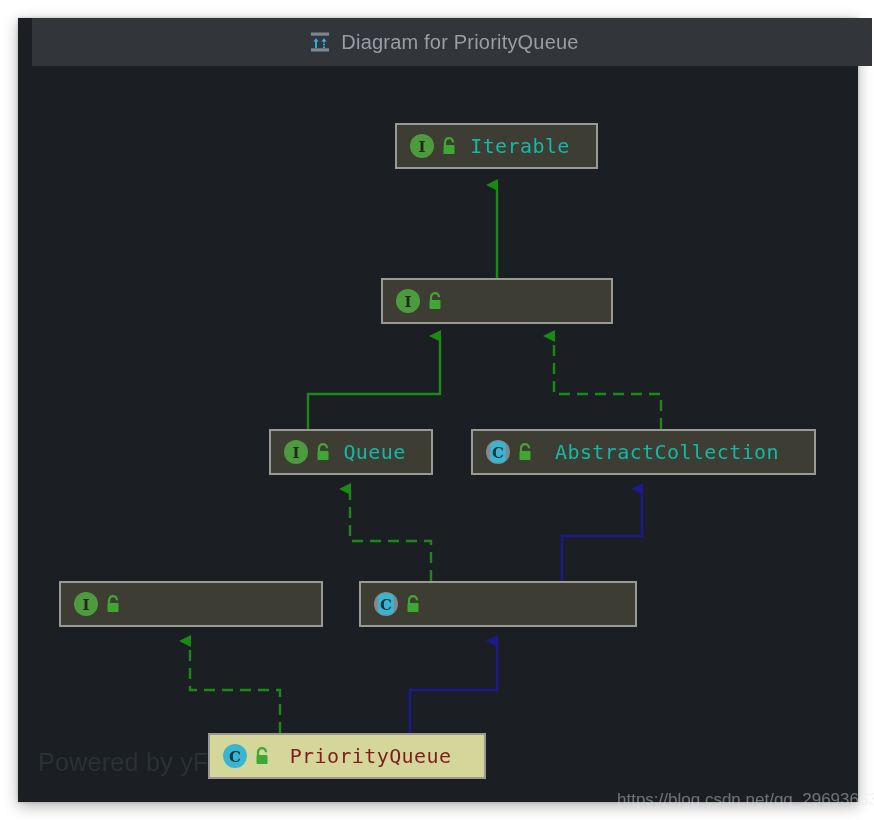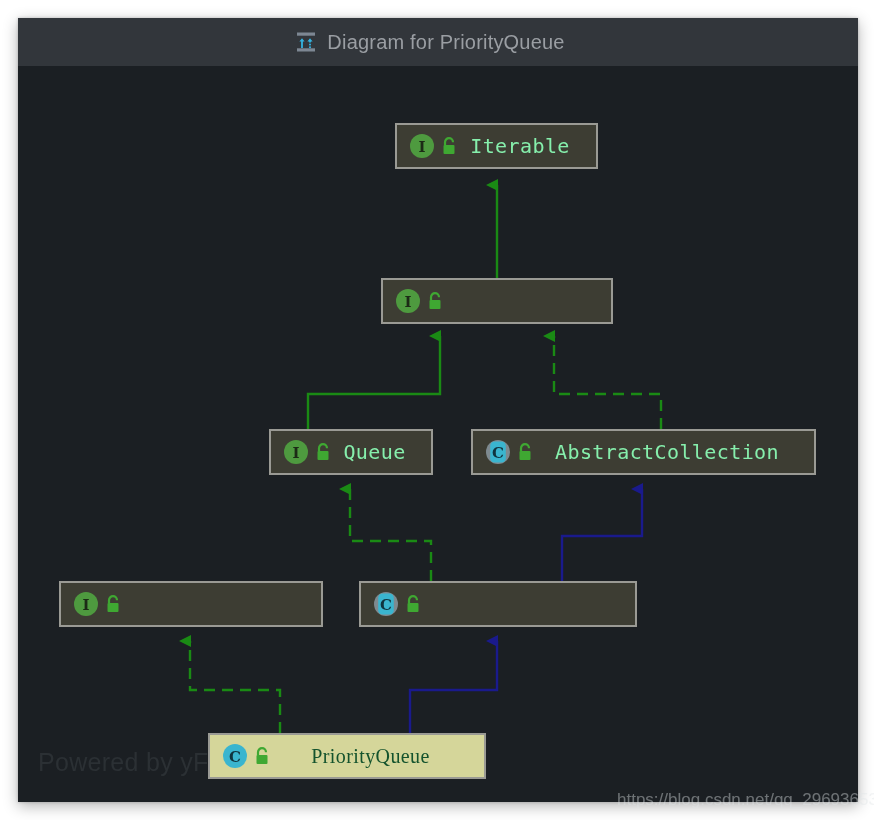--- a/index.html
+++ b/index.html
@@ -26,21 +26,21 @@
     left: 18px;
     top: 18px;
     width: 840px;
     height: 784px;
     background: #1b1f23;
     box-shadow: 0 4px 14px rgba(0,0,0,0.30), 0 0 3px rgba(0,0,0,0.20);
   }
 
   .titlebar {
     position: absolute;
-    left: 0; top: 0;
+    left: 14px; top: 0;
     width: 840px;
     height: 48px;
     background: #32363b;
     display: flex;
     align-items: center;
     justify-content: center;
   }
 
   .titlebar-inner {
     display: flex;
@@ -112,33 +112,32 @@
     padding-left: 12px;
     z-index: 10;
   }
 
   .node.highlight {
     background: #d5d69a;
     border: 2px solid #9a9a94;
   }
 
   .node-label {
-    color: #86efac;
+    color: #14b8a6;
     font-family: "DejaVu Sans Mono", "Liberation Mono", monospace;
     font-size: 20px;
     letter-spacing: 0.4px;
     white-space: nowrap;
     flex: 1;
     text-align: center;
     padding-right: 14px;
   }
 
   .node.highlight .node-label {
-    color: #14532d;
-    font-family: Liberation Serif, serif;
+    color: #7f1d1d;
   }
 
   .badge { width: 26px; height: 26px; flex: none; display:block; }
   .lock  { width: 18px; height: 20px; flex: none; display:block; margin-left: 5px; }
 
   
   #node-iterable           { left: 377px; top:  57px; width: 203px; }
   #node-collection         { left: 363px; top: 212px; width: 232px; }
   #node-queue              { left: 251px; top: 363px; width: 164px; }
   #node-abstractcollection { left: 453px; top: 363px; width: 345px; }

